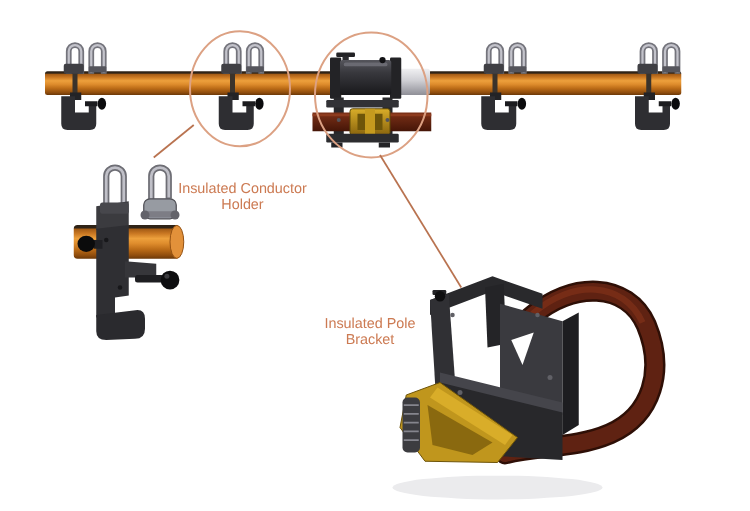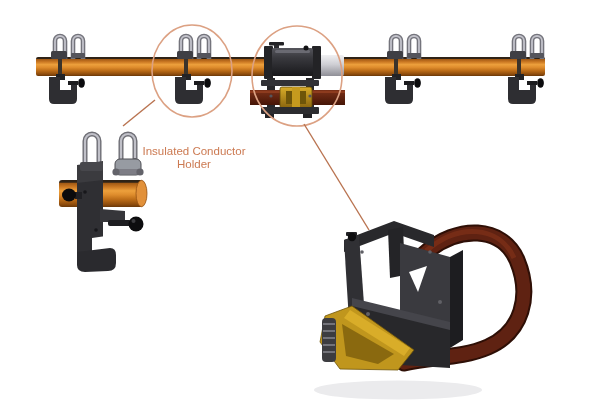--- a/index.html
+++ b/index.html
@@ -165,13 +165,14 @@
       <polygon points="325,316 352,306 414,350 398,370 340,369 320,342" fill="#c0961d" stroke="#6e5408" stroke-width="0.8"></polygon>
       <polygon points="342,324 394,354 378,364 346,356" fill="#8a690f"></polygon>
       <polygon points="350,310 410,348 404,356 344,318" fill="#d9ad29"></polygon>
       <rect x="322" y="318" width="14" height="44" rx="4" fill="#3c3c40"></rect>
       <path d="M323,324 h12 M323,331 h12 M323,338 h12 M323,345 h12 M323,352 h12" stroke="#85858d" stroke-width="1.4"></path>
     </g>
   </g>
 </svg>
 
   <div class="callout-label label-conductor">Insulated Conductor Holder</div>
+  <div class="callout-label label-bracket">Insulated Pole Bracket</div>
 </div>
 
 </body></html>

